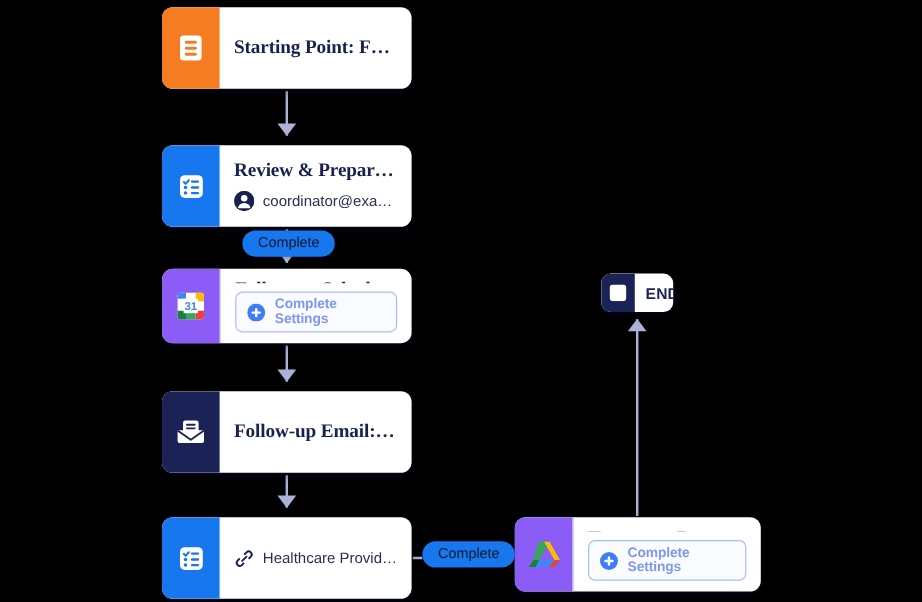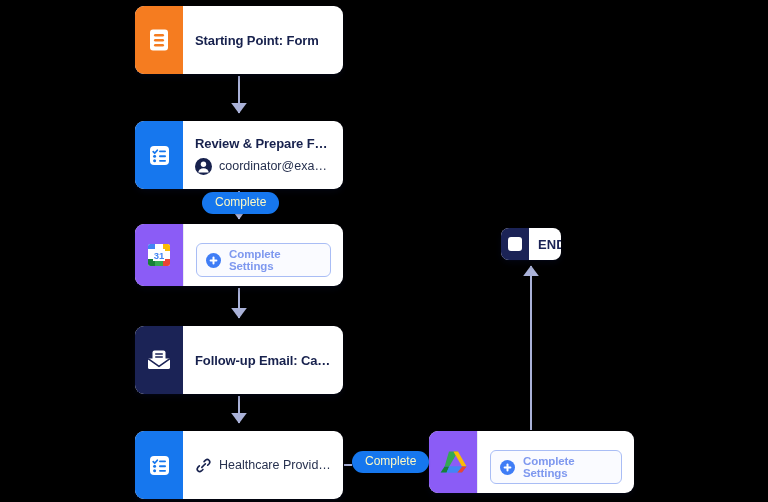--- a/index.html
+++ b/index.html
@@ -62,27 +62,28 @@
     flex: 1 1 auto;
     padding: 9px 12px 9px 12px;
     display: flex;
     flex-direction: column;
     justify-content: center;
     gap: 7px;
     min-width: 0;
   }
 
   .node-title {
-    font-size: 13px;
+    font-size: 16px;
     font-weight: bold;
     color: #17214d;
     letter-spacing: -0.1px;
     white-space: nowrap;
     overflow: hidden;
     text-overflow: ellipsis;
+    font-family: Liberation Serif, serif;
   }
 
   .node-sub {
     display: flex;
     align-items: center;
     gap: 7px;
     font-size: 12.5px;
     color: #27314f;
     white-space: nowrap;
     overflow: hidden;
@@ -108,21 +109,21 @@
     letter-spacing: -0.1px;
     box-sizing: border-box;
     width: 100%;
     cursor: pointer;
   }
 
   
   .badge {
     position: absolute;
     background: #1677ee;
-    color: #fef9c3;
+    color: #0f172a;
     font-size: 12px;
     border-radius: 999px;
     padding: 4px 13px 5px 13px;
     white-space: nowrap;
     line-height: 1.1;
     box-shadow: 0 1px 2px rgba(0,0,0,0.18);
     cursor: pointer;
   }
 
   

